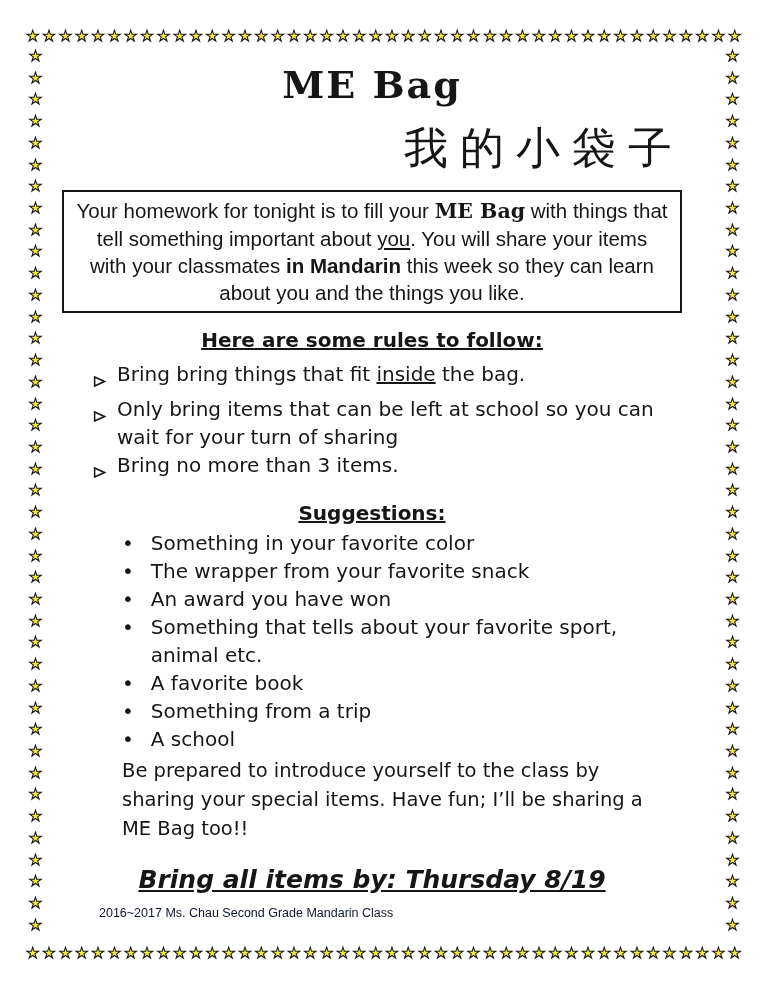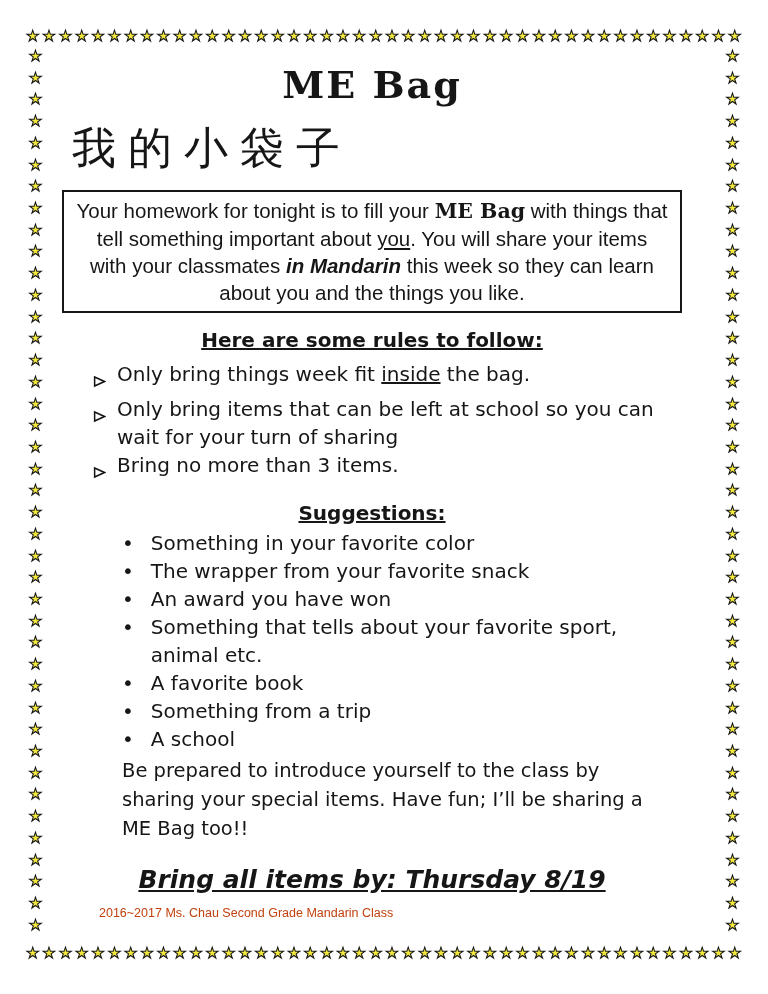--- a/index.html
+++ b/index.html
@@ -56,42 +56,42 @@
     margin: 16px 0 0 0;
     text-align: center;
     font-family: "DejaVu Serif", serif;
     font-weight: 600;
     font-size: 38px;
     line-height: 46px;
     letter-spacing: 2px;
   }
   .chinese {
     margin-top: 10px;
-    text-align: left;
+    text-align: right;
     font-size: 44px;
     line-height: 60px;
     letter-spacing: 12px;
     text-indent: 12px;
     font-weight: 500;
   }
   .intro-box {
     margin: 12px 2px 0 2px;
     border: 2px solid #161616;
     padding: 5px 12px;
     text-align: center;
     font-family: "Liberation Sans", sans-serif;
     font-size: 20.5px;
     line-height: 27px;
   }
   .me-bag-inline {
     font-family: "DejaVu Serif", serif;
     font-weight: 700;
   }
   .u { text-decoration: underline; }
-  .b { font-weight: 700; font-style: italic; }
+  .b { font-weight: 700; }
 
   .section-heading {
     margin-top: 14px;
     text-align: center;
     font-size: 20px;
     font-weight: 700;
     text-decoration: underline;
     line-height: 26px;
   }
 
@@ -129,21 +129,21 @@
     font-weight: 700;
     font-style: italic;
     text-decoration: underline;
     line-height: 30px;
   }
 
   .footer {
     margin: 11px 0 0 39px;
     font-family: "Liberation Sans", sans-serif;
     font-size: 12.5px;
-    color: #c2410c;
+    color: #0f172a;
     line-height: 14px;
   }
 </style>
 </head>
 <body>
 
 <div class="page">
 
   <div class="star-row top">
       <span class="star">★</span>
@@ -334,21 +334,21 @@
       <span>Your homework for tonight is to fill your </span><span class="me-bag-inline">ME Bag</span><span> with things that tell something important about </span><span class="u">you</span><span>.  You will share your items with your classmates </span><span class="b">in Mandarin</span><span> this week so they can learn about you and the things you like.</span>
     </div>
 
     <div class="section-heading">Here are some rules to follow:</div>
 
     <ul class="rules-list">
       <li>
         <span class="arrow-wrap"><svg width="13" height="13" viewBox="0 0 12 12">
               <path d="M1.5 1.8 L10.6 6 L1.5 10.2 Z" fill="#ffffff" stroke="#151515" stroke-width="1.4" stroke-linejoin="miter"></path>
             </svg></span>
-        <span class="rule-text"><span>Only bring things week fit </span><span class="u">inside</span><span> the bag.</span></span>
+        <span class="rule-text"><span>Bring bring things that fit </span><span class="u">inside</span><span> the bag.</span></span>
       </li>
       <li>
         <span class="arrow-wrap"><svg width="13" height="13" viewBox="0 0 12 12">
               <path d="M1.5 1.8 L10.6 6 L1.5 10.2 Z" fill="#ffffff" stroke="#151515" stroke-width="1.4" stroke-linejoin="miter"></path>
             </svg></span>
         <span class="rule-text"><span>Only bring items that can be left at school so you can wait for your turn of sharing</span><span class="u"></span><span></span></span>
       </li>
       <li>
         <span class="arrow-wrap"><svg width="13" height="13" viewBox="0 0 12 12">
               <path d="M1.5 1.8 L10.6 6 L1.5 10.2 Z" fill="#ffffff" stroke="#151515" stroke-width="1.4" stroke-linejoin="miter"></path>

